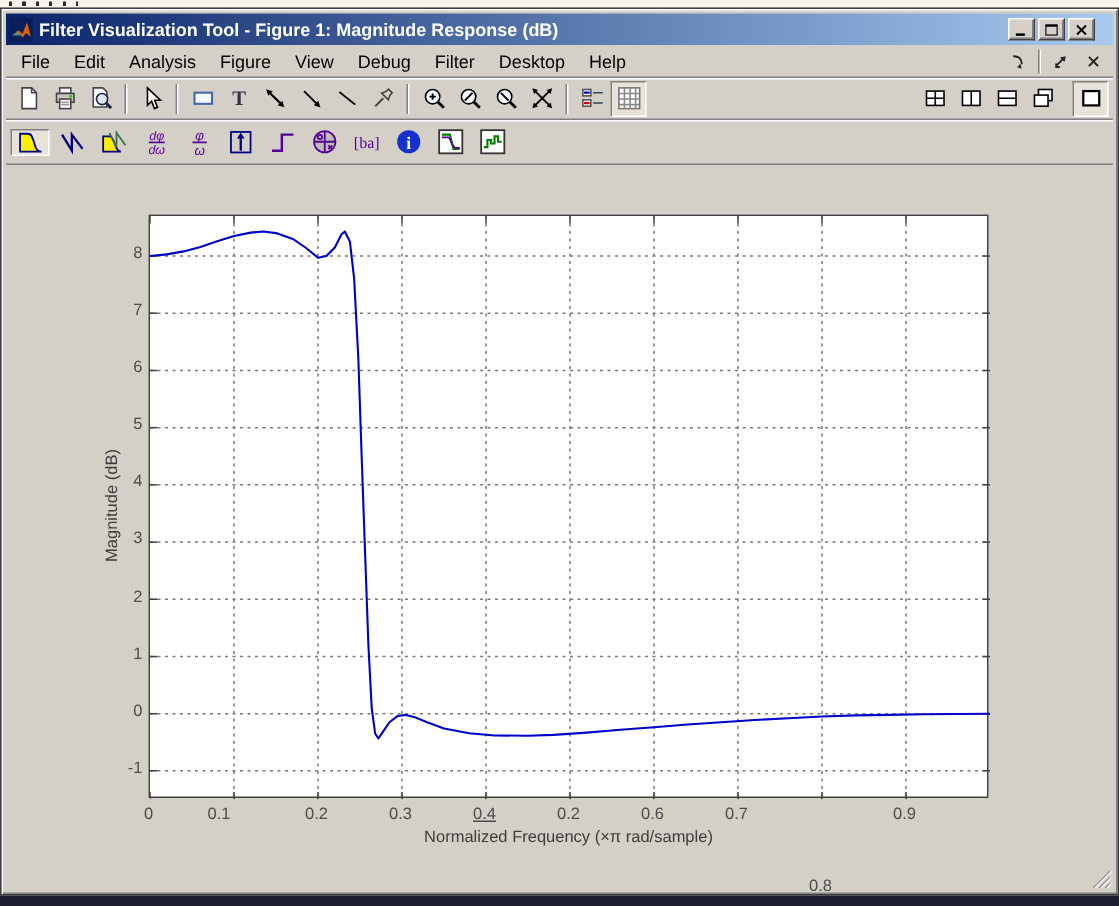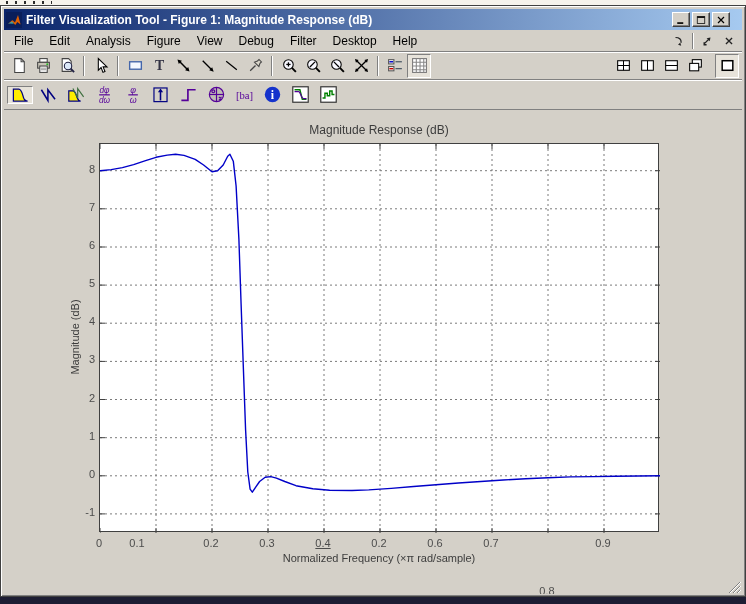--- a/index.html
+++ b/index.html
@@ -444,21 +444,20 @@
             <svg viewBox="0 0 16 16">
               <rect x="1.5" y="1.5" width="13" height="13" fill="#fff" stroke="#333"></rect>
               <polyline points="3,11 5,11 5,7 7,7 7,9 9,9 9,5 11,5 11,8 13,8" fill="none" stroke="#008000" stroke-width="1.2"></polyline>
             </svg>
           </span>
         </button>
       </span>
   </div>
 
   <div class="figure-area" id="figure-area">
-    <div class="plot-title">Magnitude Response (dB)</div>
     <div class="axes-box" id="axes-box">
         <svg width="560" height="389">
           <line x1="56.0" y1="0" x2="56.0" y2="389" stroke="#7a7a7a" stroke-width="1" stroke-dasharray="2 3"></line>
           <line x1="112.0" y1="0" x2="112.0" y2="389" stroke="#7a7a7a" stroke-width="1" stroke-dasharray="2 3"></line>
           <line x1="168.0" y1="0" x2="168.0" y2="389" stroke="#7a7a7a" stroke-width="1" stroke-dasharray="2 3"></line>
           <line x1="224.0" y1="0" x2="224.0" y2="389" stroke="#7a7a7a" stroke-width="1" stroke-dasharray="2 3"></line>
           <line x1="280.0" y1="0" x2="280.0" y2="389" stroke="#7a7a7a" stroke-width="1" stroke-dasharray="2 3"></line>
           <line x1="336.0" y1="0" x2="336.0" y2="389" stroke="#7a7a7a" stroke-width="1" stroke-dasharray="2 3"></line>
           <line x1="392.0" y1="0" x2="392.0" y2="389" stroke="#7a7a7a" stroke-width="1" stroke-dasharray="2 3"></line>
           <line x1="448.0" y1="0" x2="448.0" y2="389" stroke="#7a7a7a" stroke-width="1" stroke-dasharray="2 3"></line>
@@ -512,21 +511,21 @@
           <line x1="0" y1="64.8" x2="5" y2="64.8" stroke="#404040"></line>
           <line x1="560" y1="64.8" x2="555" y2="64.8" stroke="#404040"></line>
           <line x1="0" y1="26.7" x2="5" y2="26.7" stroke="#404040"></line>
           <line x1="560" y1="26.7" x2="555" y2="26.7" stroke="#404040"></line>
      <polyline points="0.0,26.7 11.2,25.6 22.4,23.6 33.6,20.6 44.8,16.8 56.0,13.3 67.2,11.1 75.6,10.3 84.0,11.4 95.2,15.3 103.6,21.0 112.0,27.8 117.6,26.7 123.2,21.0 127.7,12.2 129.9,10.3 133.3,17.2 136.1,42.0 138.9,95.3 141.1,160.2 143.4,225.0 145.6,286.0 147.8,328.0 150.1,345.1 152.3,348.2 155.7,343.2 159.6,337.5 165.2,333.3 170.8,332.6 176.4,334.1 184.8,337.5 196.0,341.7 212.8,344.8 229.6,346.3 252.0,346.5 268.8,345.9 291.2,344.4 313.6,342.5 336.0,340.8 358.4,339.0 380.8,337.5 403.2,336.0 425.6,334.8 448.0,333.7 470.4,332.9 492.8,332.6 515.2,332.2 537.6,332.0 560.0,331.8" fill="none" stroke="#0000C8" stroke-width="1.4" stroke-linejoin="round"></polyline>
         </svg>
       </div>
     <div class="xlabel">Normalized Frequency (×π rad/sample)</div>
     <div class="ylabel">Magnitude (dB)</div>
   <div class="tick-label xtick" style="left: 75px;">0</div>
-      <div class="tick-label xtick" style="left: 113px;">0.1</div>
+      <div class="tick-label xtick" style="left: 122px;">0.1</div>
       <div class="tick-label xtick" style="left: 187px;">0.2</div>
       <div class="tick-label xtick" style="left: 243px;">0.3</div>
       <div class="tick-label xtick" style="left: 299px; text-decoration: underline;">0.4</div>
       <div class="tick-label xtick" style="left: 355px;">0.2</div>
       <div class="tick-label xtick" style="left: 411px;">0.6</div>
       <div class="tick-label xtick" style="left: 467px;">0.7</div>
       <div class="tick-label xtick" style="left: 523px; margin-top: 48px;">0.8</div>
       <div class="tick-label xtick" style="left: 579px;">0.9</div>
       <div class="tick-label ytick" style="top: 395.931px;">-1</div>
       <div class="tick-label ytick" style="top: 357.794px;">0</div>

